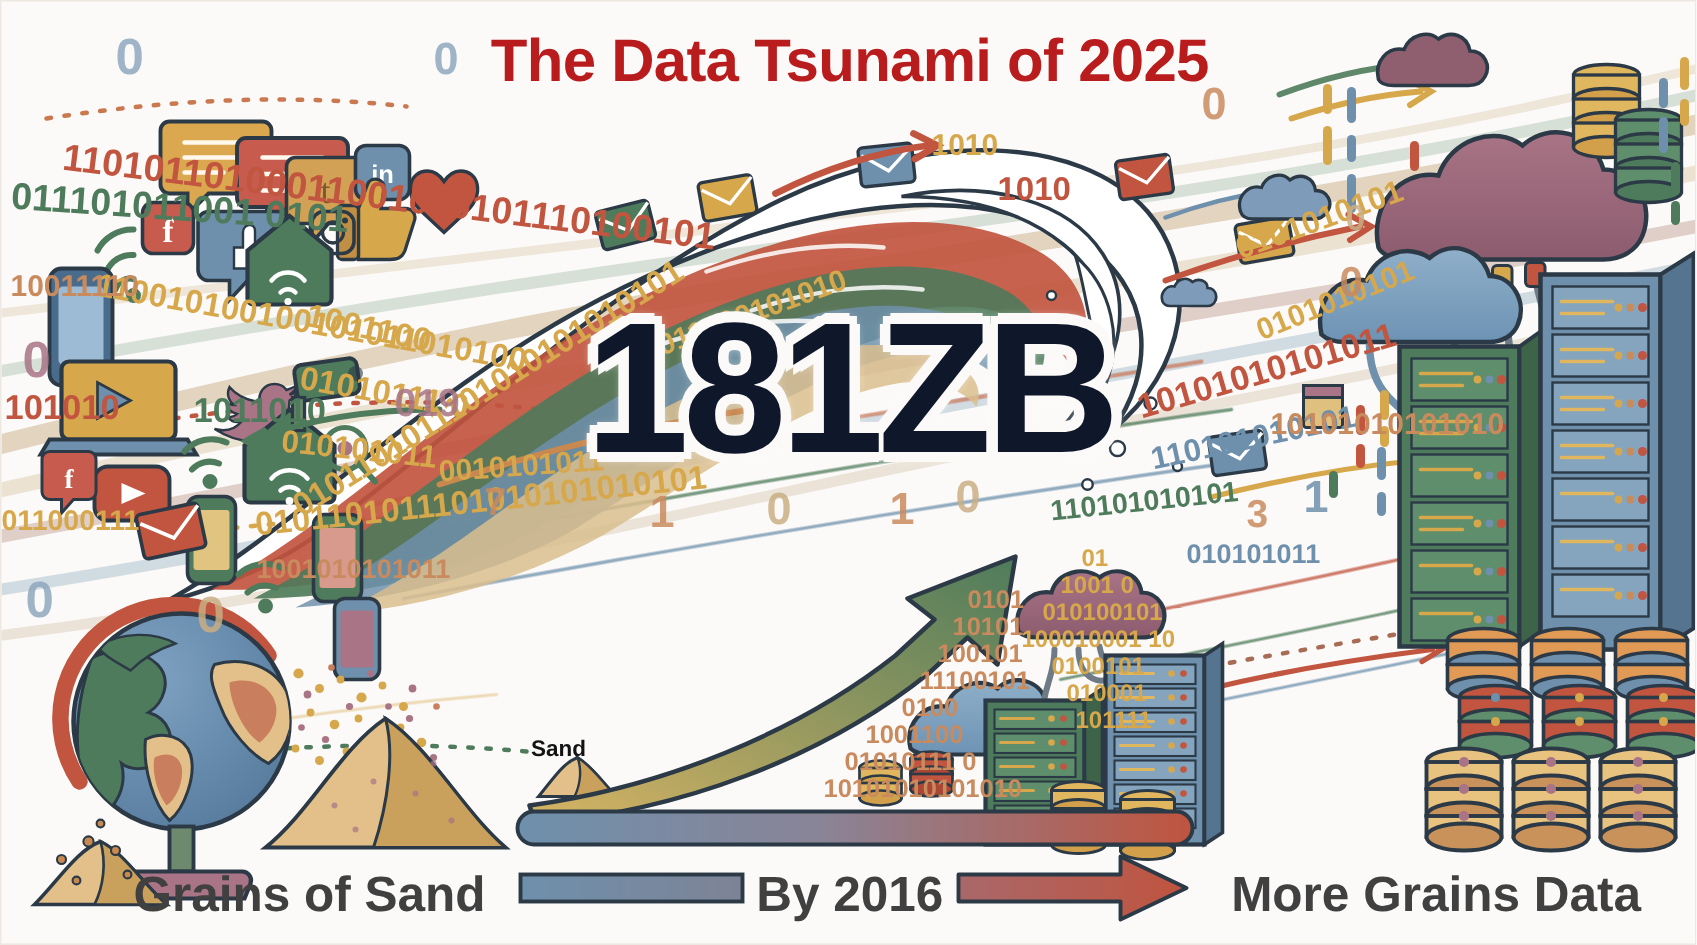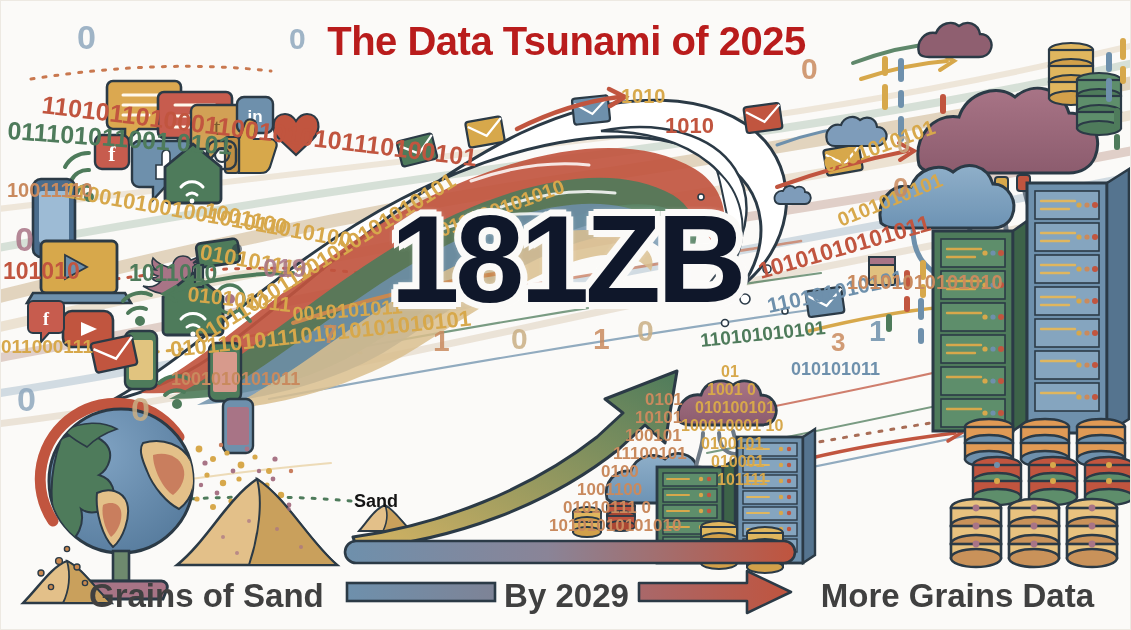--- a/index.html
+++ b/index.html
@@ -58,21 +58,21 @@
     position: absolute; bottom: 14px;
     font-size: 33px; font-weight: bold; color: #404040;
     white-space: nowrap; z-index: 46;
   }
   #label-left  { left: 88px;  }
   #label-mid   { left: 0; width: 1131px; text-align: center; }
   #label-right { right: 36px; }
 
   .mini-label {
     position: absolute;
-    font-size: 18px; font-weight: bold; color: #141414;
+    font-size: 15px; font-weight: bold; color: #141414;
     z-index: 46; white-space: nowrap;
   }
   #label-sand { left: 353px; top: 490px; }
 </style>
 </head>
 <body>
 
 <div id="poster">
 
   <svg class="layer" viewBox="0 0 1131 630" xmlns="http://www.w3.org/2000/svg">
@@ -938,16 +938,16 @@
 
   <div id="title">The Data Tsunami of 2025</div>
 
   <div id="hero">
     <span class="hero-txt">181ZB</span>
   </div>
 
   <div class="mini-label" id="label-sand">Sand</div>
 
   <div class="blabel" id="label-left">Grains of Sand</div>
-  <div class="blabel" id="label-mid">By 2029</div>
+  <div class="blabel" id="label-mid">By 2016</div>
   <div class="blabel" id="label-right">More Grains Data</div>
 
 </div>
 
 </body></html>

